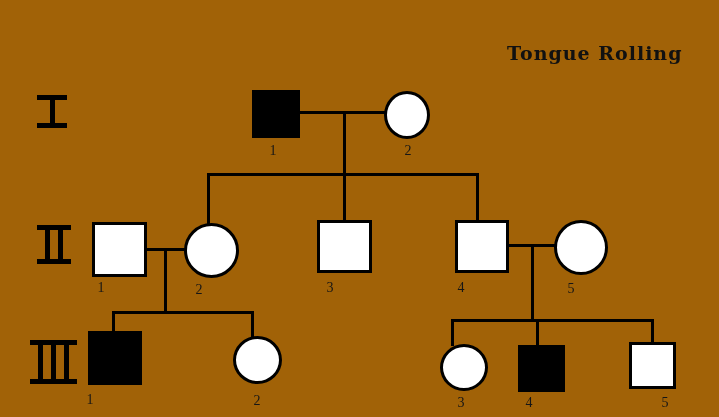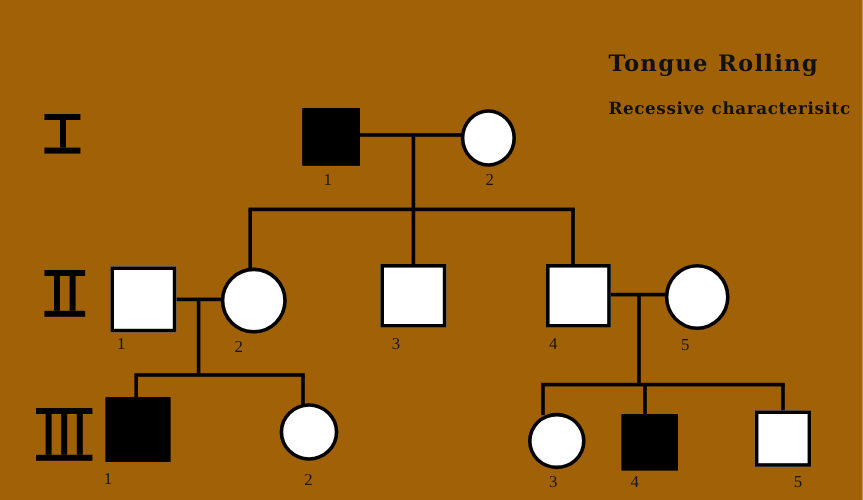--- a/index.html
+++ b/index.html
@@ -29,21 +29,20 @@
     font-family:"Liberation Serif", serif;font-size:14px;color:#161616;
     white-space:nowrap;
   }
 </style>
 </head>
 <body>
 
 <div class="stage">
 
   <div class="title main">Tongue Rolling</div>
-  <div class="title sub">Recessive characterisitc</div>
 
   <div class="roman" style="left:37px;top:95px;width:30px;height:33px">
       <i></i>
     </div>
   <div class="roman" style="left:37px;top:225px;width:34px;height:39px">
       <i></i>
       <i></i>
     </div>
   <div class="roman" style="left:30px;top:340px;width:47px;height:44px">
       <i></i>

